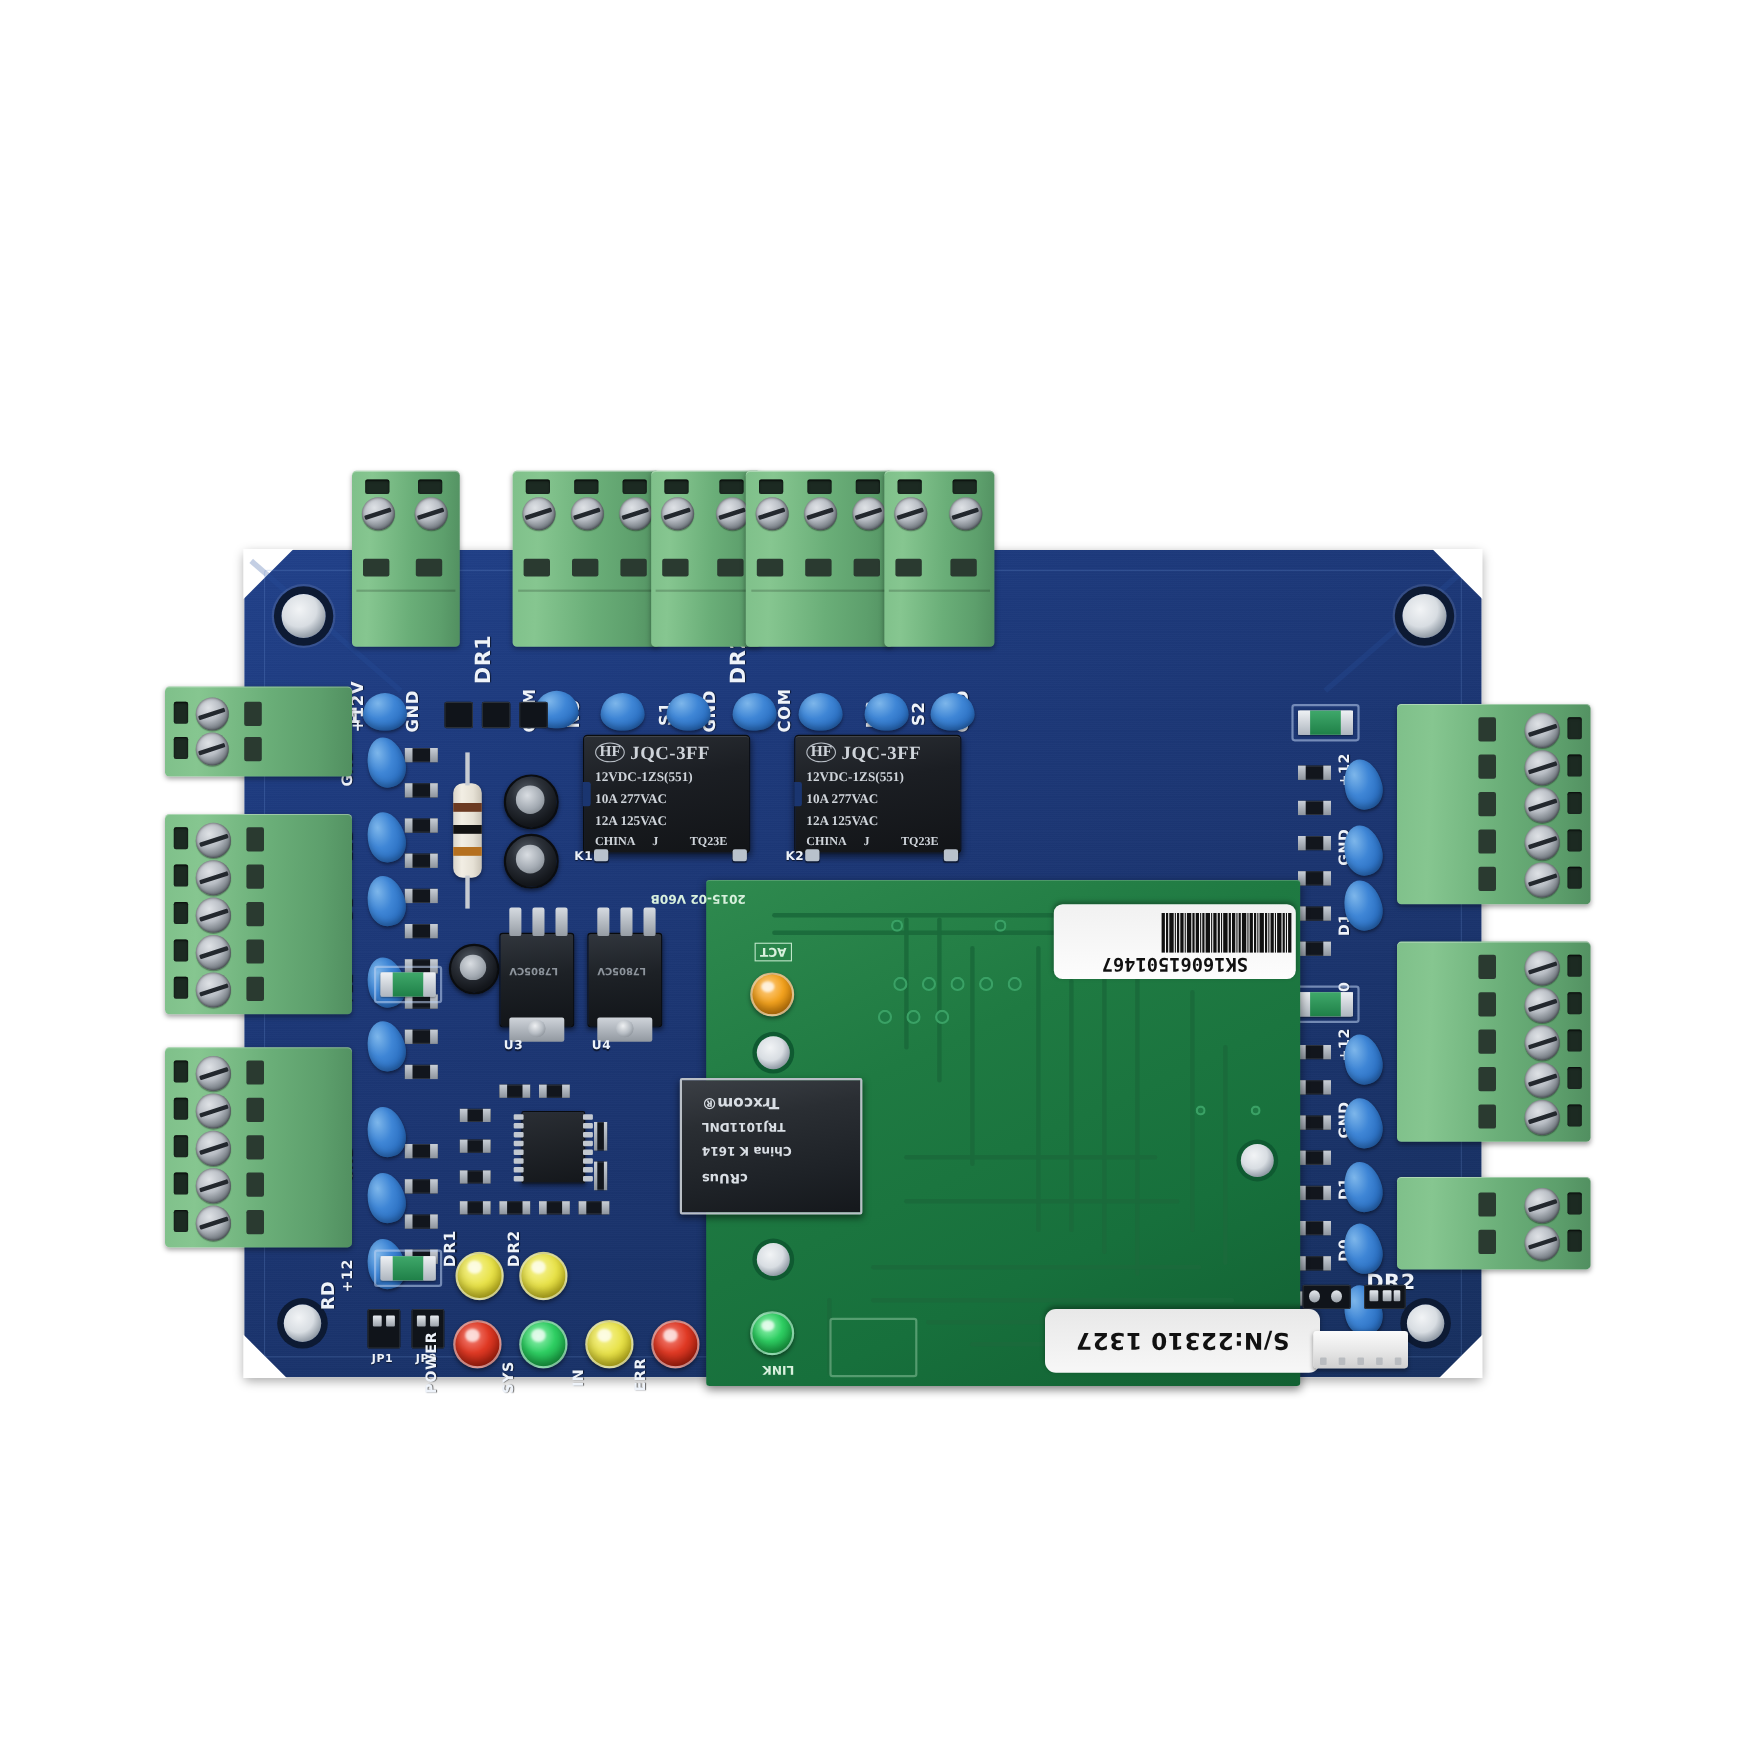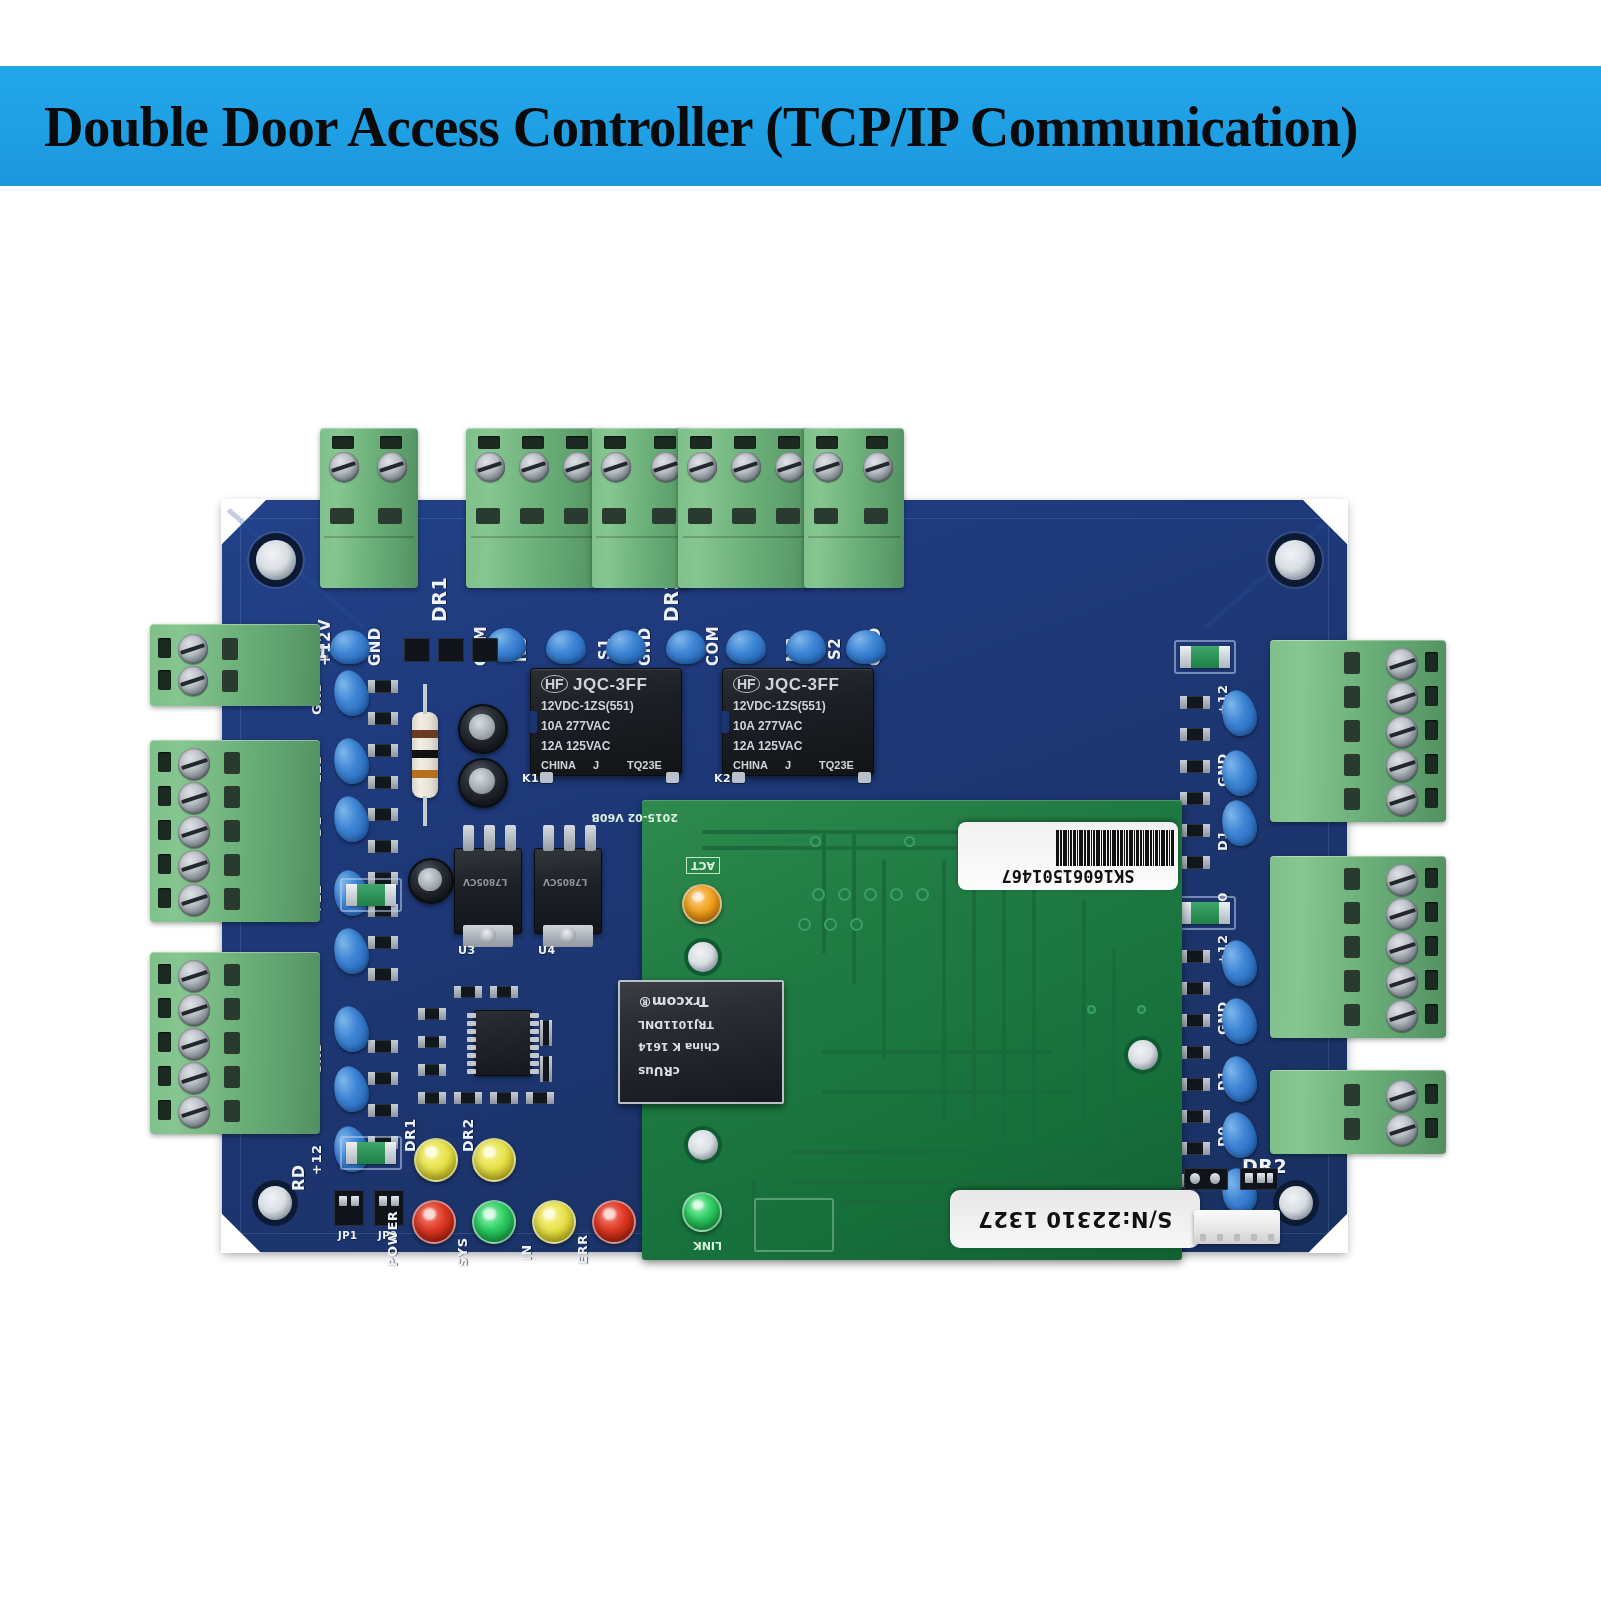--- a/index.html
+++ b/index.html
@@ -117,21 +117,21 @@
   
   .relay {
     position: absolute; width: 152px; height: 108px;
     background: linear-gradient(170deg,#2b2f35 0%, #1b1e23 40%, #121417 100%);
     border-radius: 4px;
     box-shadow: 0 3px 7px rgba(0,0,0,.55), inset 0 1px 0 rgba(255,255,255,.12);
     border: 1px solid #0a0c0e;
   }
   .relay .rtxt {
     position: absolute; left: 8px;
-    color: #cfd4da; font-family: Liberation Sans, sans-serif;
+    color: #cfd4da; font-family: Liberation Serif, serif;
     font-weight: 700; white-space: nowrap;
   }
   .relay .notch{
     position:absolute; left:-1px; top:42px; width:7px; height:22px;
     background:#1a3570; border-radius:0 2px 2px 0;
   }
   .relay-pad{
     position:absolute; width:13px; height:11px; background:#b9c2cc; border-radius:2px;
     box-shadow:0 1px 1px rgba(0,0,0,.5);
   }
@@ -304,23 +304,20 @@
   }
   .white-conn i{ display:block; width:6px; height:7px; background:#b9bcc0; border-radius:1px;}
   .copper{ position:absolute; background: rgba(40,80,155,.55); }
   .silk-box{ position:absolute; border:2px solid rgba(205,220,245,.45); border-radius:3px;}
 </style>
 </head>
 <body>
 
 <div id="page">
 
-  <div class="banner">
-    <div class="banner-title">Double Door Access Controller (TCP/IP Communication)</div>
-  </div>
 
   <div class="pcb">
     <div class="pcb-corner-bl"></div>
     <div class="pcb-corner-br"></div>
     <div class="pcb-trace-outline"></div>
 
     <div class="copper" style="left:8px;top:8px;width:180px;height:5px;transform:rotate(41deg);transform-origin:left top;opacity:.5;"></div>
     <div class="copper" style="right:8px;top:8px;width:180px;height:5px;transform:rotate(-41deg);transform-origin:right top;opacity:.5;"></div>
 
     <div class="hole" style="left:34px;top:40px;"></div>

